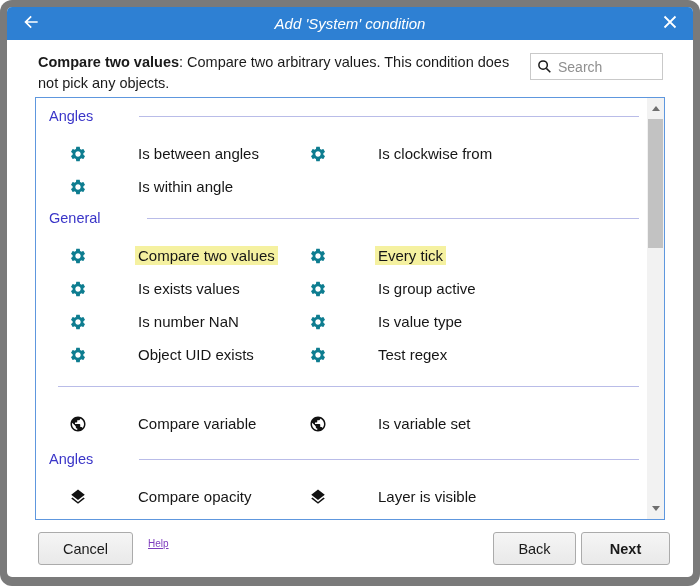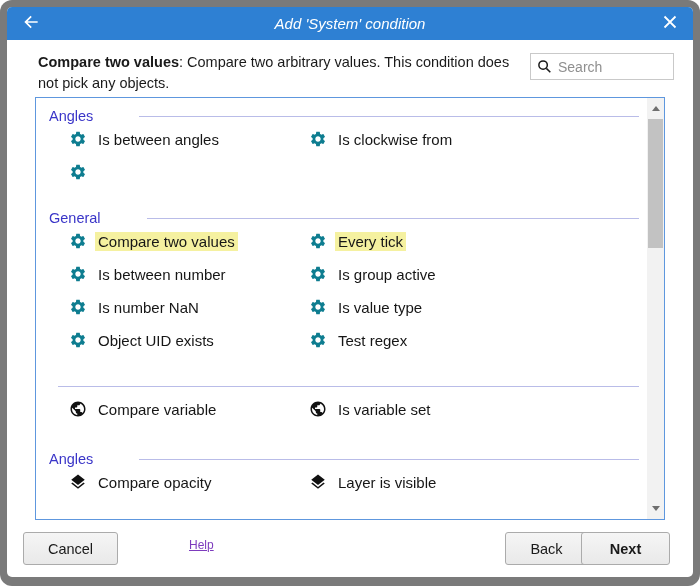--- a/index.html
+++ b/index.html
@@ -10,55 +10,55 @@
   
   .titlebar{position:absolute;left:0;top:0;right:0;height:33px;background:var(--titlebar);display:flex;align-items:center;justify-content:center;}
   .titlebar .title{color:#fff;font-size:15px;font-style:italic;}
   .tb-btn{position:absolute;top:0;height:33px;display:flex;align-items:center;justify-content:center;cursor:pointer;background:none;border:none;padding:0 12px;}
   .tb-back{left:2px;}
   .tb-close{right:4px;}
 
   
   .desc{position:absolute;left:31px;top:45px;width:484px;font-size:14.5px;line-height:21px;color:#1a1a1a;}
   .desc b{font-weight:bold;}
-  .searchbox{position:absolute;left:523px;top:46px;width:144px;height:27px;}
+  .searchbox{position:absolute;left:523px;top:46px;width:133px;height:27px;}
   .searchbox input{width:100%;height:100%;box-sizing:border-box;border:1px solid #c9c9c9;padding:0 4px 0 27px;font-size:14px;font-family:"Liberation Sans",sans-serif;color:#222;outline:none;}
   .searchbox input::placeholder{color:#8f8f8f;}
   .search-ic{position:absolute;left:7px;top:6px;pointer-events:none;}
 
   
   .list{position:absolute;left:28px;top:90px;width:630px;height:423px;box-sizing:border-box;border:1.5px solid var(--list-border);background:#fff;overflow:hidden;}
   .list-inner{position:absolute;left:0;top:0;right:17px;bottom:0;overflow:hidden;padding:8px 0 0 13px;box-sizing:border-box;}
   .sec-header{display:flex;align-items:center;height:20px;margin:0 8px 4px 0;gap:37px;}
   .sec-header .sec-name{color:var(--category);font-size:14.5px;white-space:nowrap;}
   .sec-header .sec-line{flex:1;height:1px;background:var(--rule);margin-left:9px;}
   .sec{margin-top:12px;}
   .sec:first-child{margin-top:0;}
   .sec.gap-lg{margin-top:16px;}
   .rows{display:grid;grid-template-columns:240px 1fr;margin-left:20px;}
-  .item{display:flex;align-items:flex-start;height:33px;cursor:pointer;}
+  .item{display:flex;align-items:flex-end;height:33px;cursor:pointer;gap:40px;}
   .item .icon{width:18px;height:18px;margin-right:8px;flex:0 0 18px;display:flex;align-items:center;justify-content:center;}
   .item .label{font-size:15px;color:#161616;padding:1px 3px;white-space:nowrap;}
   .item .label.hl{background:var(--highlight);}
 
   
   .scrollbar{position:absolute;top:0;right:0;width:17px;bottom:0;background:#f2f2f2;}
   .sb-btn{position:absolute;left:0;width:17px;height:17px;display:flex;align-items:center;justify-content:center;cursor:pointer;}
   .sb-up{top:2px;}
   .sb-down{bottom:2px;}
   .tri-up{width:0;height:0;border-left:4px solid transparent;border-right:4px solid transparent;border-bottom:5px solid #6f6f6f;}
   .tri-down{width:0;height:0;border-left:4px solid transparent;border-right:4px solid transparent;border-top:5px solid #6f6f6f;}
   .sb-thumb{position:absolute;left:1px;width:15px;top:21px;height:129px;background:#c2c2c2;cursor:pointer;}
 
   
   .btn{position:absolute;top:525px;height:33px;box-sizing:border-box;background:linear-gradient(#f5f5f5,#e9e9e9);border:1px solid #ababab;border-radius:3px;font-size:14.5px;font-family:"Liberation Sans",sans-serif;color:#1a1a1a;cursor:pointer;}
-  .btn-cancel{left:16px;width:95px;}
-  .btn-back{left:498px;width:83px;}
+  .btn-cancel{left:31px;width:95px;}
+  .btn-back{left:486px;width:83px;}
   .btn-next{left:574px;width:89px;font-weight:bold;}
-  .help-link{position:absolute;left:141px;top:531px;font-size:12px;color:var(--help);text-decoration:underline;cursor:pointer;margin-left:41px;}
+  .help-link{position:absolute;left:141px;top:531px;font-size:10px;color:var(--help);text-decoration:underline;cursor:pointer;}
 </style>
 </head>
 <body>
 
 <div class="stage">
   <div class="frame"></div>
   <div class="window">
 
     <div class="titlebar">
       <button class="tb-btn tb-back">
@@ -113,20 +113,21 @@
                   </svg>
                 </span>
                 <span class="label">Is clockwise from</span>
               </div>
               <div class="item">
                 <span class="icon">
                   <svg viewBox="0 0 24 24" width="18" height="18">
                     <path fill="var(--gear)" d="M19.14 12.94c.04-.3.06-.61.06-.94 0-.32-.02-.64-.07-.94l2.03-1.58c.18-.14.23-.41.12-.61l-1.92-3.32c-.12-.22-.37-.29-.59-.22l-2.39.96c-.5-.38-1.03-.7-1.62-.94l-.36-2.54c-.04-.24-.24-.41-.48-.41h-3.84c-.24 0-.43.17-.47.41l-.36 2.54c-.59.24-1.13.57-1.62.94l-2.39-.96c-.22-.08-.47 0-.59.22L2.74 8.87c-.12.21-.08.47.12.61l2.03 1.58c-.05.3-.09.63-.09.94s.02.64.07.94l-2.03 1.58c-.18.14-.23.41-.12.61l1.92 3.32c.12.22.37.29.59.22l2.39-.96c.5.38 1.03.7 1.62.94l.36 2.54c.05.24.24.41.48.41h3.84c.24 0 .44-.17.47-.41l.36-2.54c.59-.24 1.13-.56 1.62-.94l2.39.96c.22.08.47 0 .59-.22l1.92-3.32c.12-.22.07-.47-.12-.61l-2.01-1.58zM12 15.6c-1.98 0-3.6-1.62-3.6-3.6s1.62-3.6 3.6-3.6 3.6 1.62 3.6 3.6-1.62 3.6-3.6 3.6z"></path>
                   </svg>
                 </span>
+                <span class="label">Is within angle</span>
               </div>
             </div>
           </div>
           <div class="sec">
             <div class="sec-header">
               <span class="sec-name">General</span>
               <span class="sec-line"></span>
             </div>
             <div class="rows">
               <div class="item">
@@ -144,21 +145,21 @@
                   </svg>
                 </span>
                 <span class="label hl">Every tick</span>
               </div>
               <div class="item">
                 <span class="icon">
                   <svg viewBox="0 0 24 24" width="18" height="18">
                     <path fill="var(--gear)" d="M19.14 12.94c.04-.3.06-.61.06-.94 0-.32-.02-.64-.07-.94l2.03-1.58c.18-.14.23-.41.12-.61l-1.92-3.32c-.12-.22-.37-.29-.59-.22l-2.39.96c-.5-.38-1.03-.7-1.62-.94l-.36-2.54c-.04-.24-.24-.41-.48-.41h-3.84c-.24 0-.43.17-.47.41l-.36 2.54c-.59.24-1.13.57-1.62.94l-2.39-.96c-.22-.08-.47 0-.59.22L2.74 8.87c-.12.21-.08.47.12.61l2.03 1.58c-.05.3-.09.63-.09.94s.02.64.07.94l-2.03 1.58c-.18.14-.23.41-.12.61l1.92 3.32c.12.22.37.29.59.22l2.39-.96c.5.38 1.03.7 1.62.94l.36 2.54c.05.24.24.41.48.41h3.84c.24 0 .44-.17.47-.41l.36-2.54c.59-.24 1.13-.56 1.62-.94l2.39.96c.22.08.47 0 .59-.22l1.92-3.32c.12-.22.07-.47-.12-.61l-2.01-1.58zM12 15.6c-1.98 0-3.6-1.62-3.6-3.6s1.62-3.6 3.6-3.6 3.6 1.62 3.6 3.6-1.62 3.6-3.6 3.6z"></path>
                   </svg>
                 </span>
-                <span class="label">Is between number</span>
+                <span class="label">Is exists values</span>
               </div>
               <div class="item">
                 <span class="icon">
                   <svg viewBox="0 0 24 24" width="18" height="18">
                     <path fill="var(--gear)" d="M19.14 12.94c.04-.3.06-.61.06-.94 0-.32-.02-.64-.07-.94l2.03-1.58c.18-.14.23-.41.12-.61l-1.92-3.32c-.12-.22-.37-.29-.59-.22l-2.39.96c-.5-.38-1.03-.7-1.62-.94l-.36-2.54c-.04-.24-.24-.41-.48-.41h-3.84c-.24 0-.43.17-.47.41l-.36 2.54c-.59.24-1.13.57-1.62.94l-2.39-.96c-.22-.08-.47 0-.59.22L2.74 8.87c-.12.21-.08.47.12.61l2.03 1.58c-.05.3-.09.63-.09.94s.02.64.07.94l-2.03 1.58c-.18.14-.23.41-.12.61l1.92 3.32c.12.22.37.29.59.22l2.39-.96c.5.38 1.03.7 1.62.94l.36 2.54c.05.24.24.41.48.41h3.84c.24 0 .44-.17.47-.41l.36-2.54c.59-.24 1.13-.56 1.62-.94l2.39.96c.22.08.47 0 .59-.22l1.92-3.32c.12-.22.07-.47-.12-.61l-2.01-1.58zM12 15.6c-1.98 0-3.6-1.62-3.6-3.6s1.62-3.6 3.6-3.6 3.6 1.62 3.6 3.6-1.62 3.6-3.6 3.6z"></path>
                   </svg>
                 </span>
                 <span class="label">Is group active</span>
               </div>
               <div class="item">

